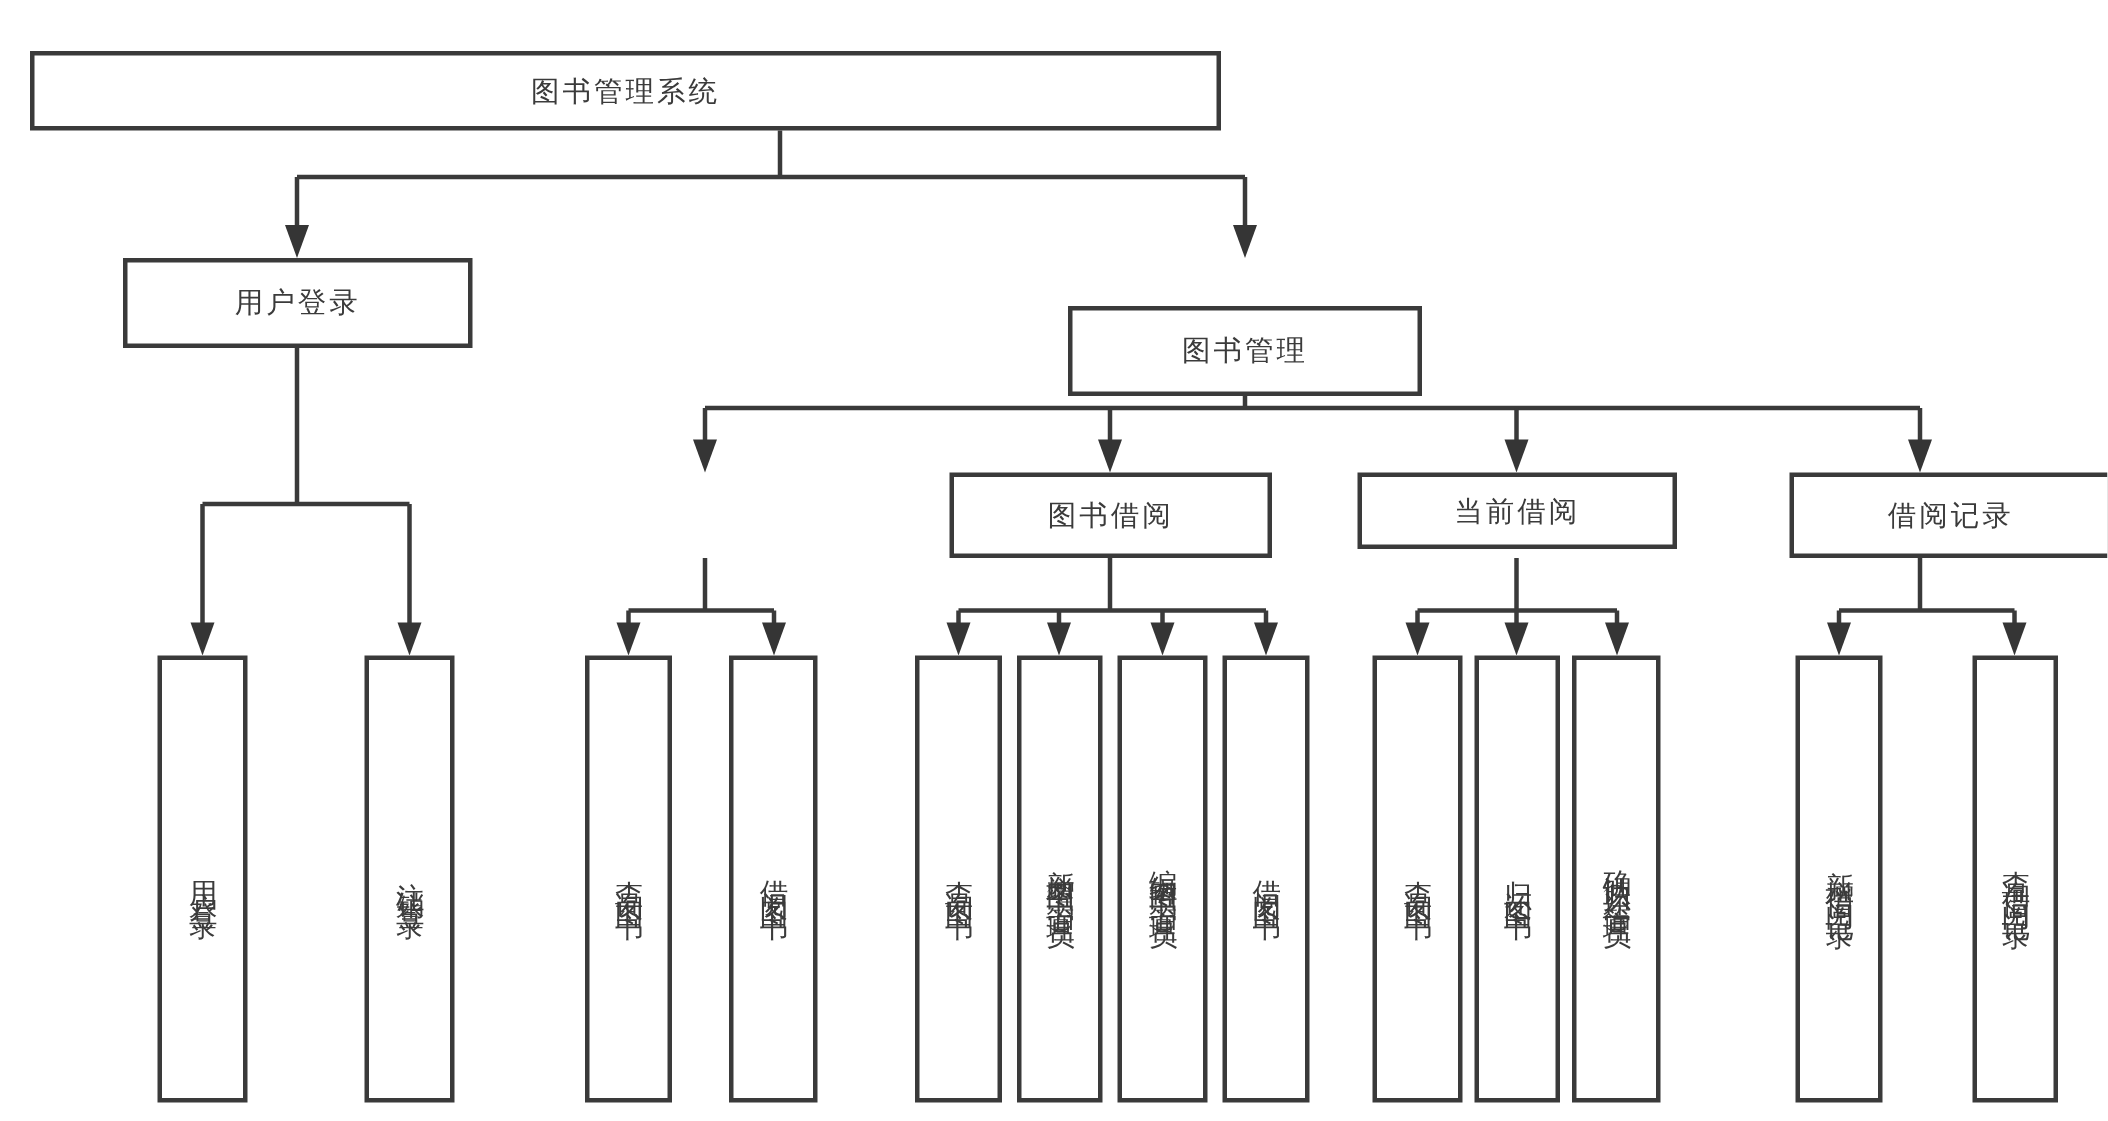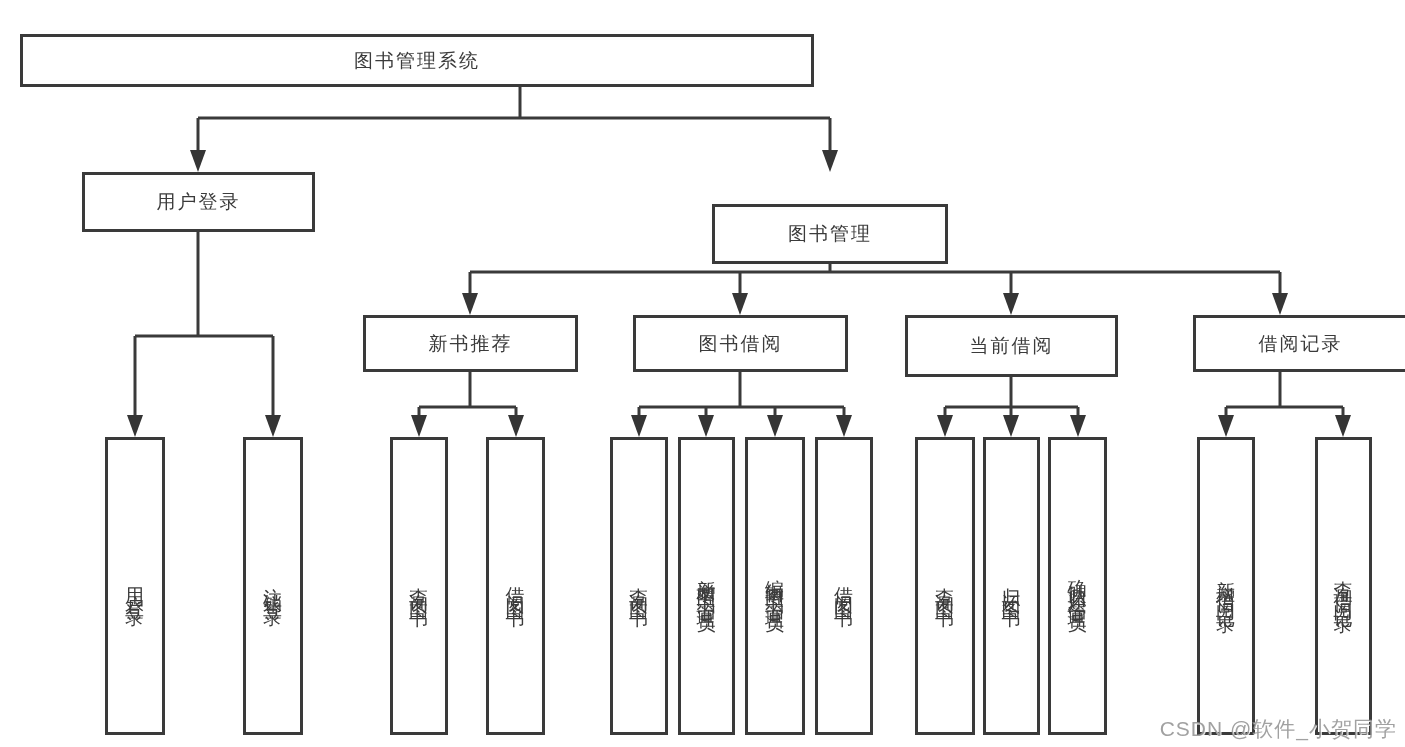--- a/index.html
+++ b/index.html
@@ -64,21 +64,21 @@
     pointer-events: none;
   }
 
   
   .n-root  { left: 20px;   top: 15px;  width: 794px; height: 53px; margin-top: 19px; }
   .n-login { left: 82px;   top: 172px; width: 233px;  height: 60px; }
   .n-mgmt  { left: 712px;  top: 172px; width: 236px;  height: 60px; margin-top: 32px; }
 
   .n-rec   { left: 363px;  top: 315px; width: 215px;  height: 57px; }
   .n-bor   { left: 633px;  top: 315px; width: 215px;  height: 57px; align-items: center; }
-  .n-cur   { left: 905px;  top: 315px; width: 213px;  height: 62px; }
+  .n-cur   { left: 905px;  top: 315px; width: 213px;  height: 51px; }
   .n-hist  { left: 1172px; top: 315px; width: 215px;  height: 57px; margin-left: 21px; }
 
   .l-1a { left: 105px;  top: 437px; width: 60px; height: 298px; }
   .l-1b { left: 243px;  top: 437px; width: 60px; height: 298px; }
   .l-2a { left: 390px;  top: 437px; width: 58px; height: 298px; }
   .l-2b { left: 486px;  top: 437px; width: 59px; height: 298px; }
   .l-3a { left: 610px;  top: 437px; width: 58px; height: 298px; }
   .l-3b { left: 678px;  top: 437px; width: 57px; height: 298px; }
   .l-3c { left: 745px;  top: 437px; width: 60px; height: 298px; }
   .l-3d { left: 815px;  top: 437px; width: 58px; height: 298px; }
@@ -159,23 +159,20 @@
     <span>图书管理系统</span>
   </div>
 
   <div class="node n-login">
     <span>用户登录</span>
   </div>
   <div class="node n-mgmt">
     <span>图书管理</span>
   </div>
 
-  <div class="node n-rec">
-    <span>新书推荐</span>
-  </div>
   <div class="node n-bor">
     <span>图书借阅</span>
   </div>
   <div class="node n-cur">
     <span>当前借阅</span>
   </div>
   <div class="node n-hist">
     <span>借阅记录</span>
   </div>
 
@@ -216,14 +213,13 @@
     <span>确认归还（管理员）</span>
   </div>
 
   <div class="leaf l-5a">
     <span>新增借阅记录</span>
   </div>
   <div class="leaf l-5b">
     <span>查询借阅记录</span>
   </div>
 
-  <div class="watermark">CSDN @软件_小贺同学</div>
 </div>
 
 </body></html>

